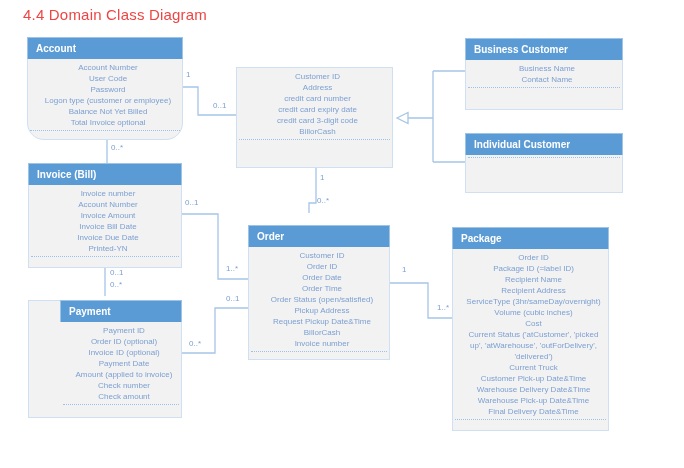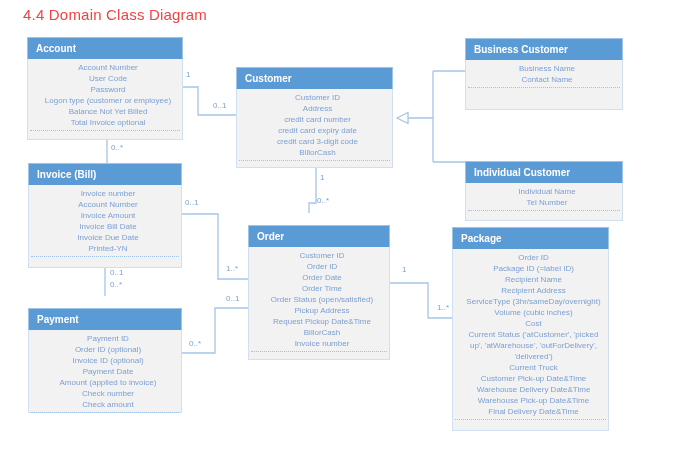--- a/index.html
+++ b/index.html
@@ -47,61 +47,56 @@
       <path d="M316 168 V203 H309 V213"></path>
       <path d="M182 214 H218 V279 H248"></path>
       <path d="M105 268 V296"></path>
       <path d="M248 308 H215 V353 H182"></path>
       <path d="M390 283 H428 V318 H460"></path>
       <path d="M408 118 H433 M433 71 V162 M433 71 H465 M433 162 H465"></path>
       <polygon points="397,118 408,112.5 408,123.5" fill="#ffffff"></polygon>
     </g>
   </svg>
 
-  <div class="uml-box" style="left:27px; top:37px; width:156px; height:103px;">
+  <div class="uml-box" style="left:27px; top:37px; width:156px; height:103px;border-radius:17px;">
     <div class="uml-header">Account</div>
     <div class="uml-attrs">
         <div class="attr">Account Number</div>
         <div class="attr">User Code</div>
         <div class="attr">Password</div>
         <div class="attr">Logon type (customer or employee)</div>
         <div class="attr">Balance Not Yet Billed</div>
         <div class="attr">Total Invoice optional</div>
       </div>
     <div class="sep"></div>
   </div>
 
   <div class="uml-box" style="left:236px; top:67px; width:157px; height:101px;">
-    <div class="uml-header">Customer</div>
     <div class="uml-attrs">
         <div class="attr">Customer ID</div>
         <div class="attr">Address</div>
         <div class="attr">credit card number</div>
         <div class="attr">credit card expiry date</div>
         <div class="attr">credit card 3-digit code</div>
         <div class="attr">BillorCash</div>
       </div>
     <div class="sep"></div>
   </div>
 
   <div class="uml-box" style="left:465px; top:38px; width:158px; height:72px;">
     <div class="uml-header">Business Customer</div>
     <div class="uml-attrs">
         <div class="attr">Business Name</div>
         <div class="attr">Contact Name</div>
       </div>
     <div class="sep"></div>
   </div>
 
-  <div class="uml-box" style="left:465px; top:133px; width:158px; height:60px;margin-top:28px;">
+  <div class="uml-box" style="left:465px; top:133px; width:158px; height:60px;">
     <div class="uml-header">Individual Customer</div>
-    <div class="uml-attrs">
-        <div class="attr">Individual Name</div>
-        <div class="attr">Tel Number</div>
-      </div>
     <div class="sep"></div>
   </div>
 
   <div class="uml-box" style="left:28px; top:163px; width:154px; height:105px;">
     <div class="uml-header">Invoice (Bill)</div>
     <div class="uml-attrs">
         <div class="attr">Invoice number</div>
         <div class="attr">Account Number</div>
         <div class="attr">Invoice Amount</div>
         <div class="attr">Invoice Bill Date</div>
@@ -120,21 +115,21 @@
         <div class="attr">Order Time</div>
         <div class="attr">Order Status (open/satisfied)</div>
         <div class="attr">Pickup Address</div>
         <div class="attr">Request Pickup Date&amp;Time</div>
         <div class="attr">BillorCash</div>
         <div class="attr">Invoice number</div>
       </div>
     <div class="sep"></div>
   </div>
 
-  <div class="uml-box" style="left:28px; top:308px; width:154px; height:105px;">
+  <div class="uml-box" style="left:28px; top:300px; width:154px; height:118px;padding-left:32px;">
     <div class="uml-header">Payment</div>
     <div class="uml-attrs">
         <div class="attr">Payment ID</div>
         <div class="attr">Order ID (optional)</div>
         <div class="attr">Invoice ID (optional)</div>
         <div class="attr">Payment Date</div>
         <div class="attr">Amount (applied to invoice)</div>
         <div class="attr">Check number</div>
         <div class="attr">Check amount</div>
       </div>

